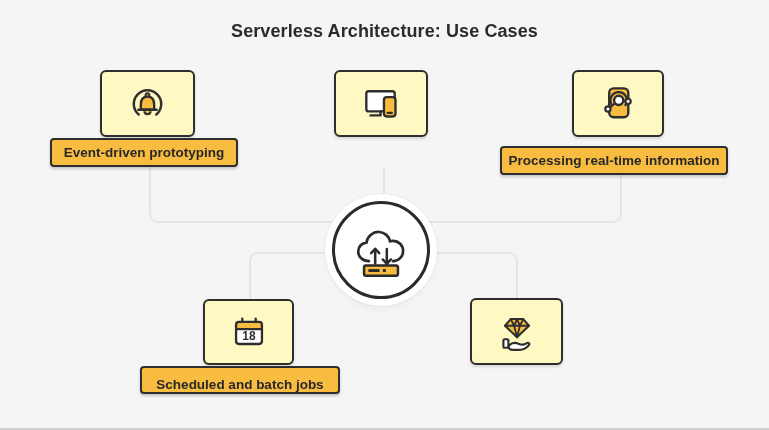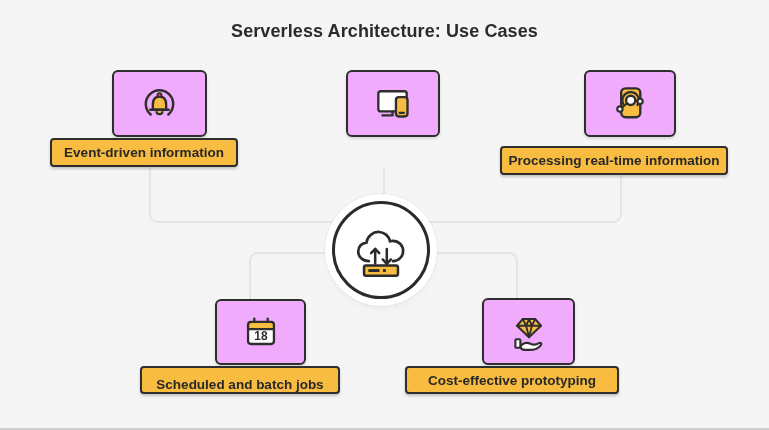--- a/index.html
+++ b/index.html
@@ -8,23 +8,23 @@
     position:relative;width:769px;height:430px;background:#F5F5F6;
     overflow:hidden;border-bottom:2px solid #cfcfd2;box-sizing:border-box;
   }
   .title{
     position:absolute;top:21px;left:0;width:100%;text-align:center;
     font-size:18px;font-weight:700;color:#2B2B2B;letter-spacing:.1px;
   }
   .connector{position:absolute;z-index:1;}
   .conn-line{border:0 solid #E5E5E7;}
   .icon-card{
-    position:absolute;z-index:3;background:#f0abfc;border:2px solid #2E2E2E;
+    position:absolute;z-index:3;background:#fef9c3;border:2px solid #2E2E2E;
     border-radius:6px;display:flex;align-items:center;justify-content:center;
-    box-shadow:0 2px 3px rgba(0,0,0,0.12);box-sizing:border-box;margin-left:12px;
+    box-shadow:0 2px 3px rgba(0,0,0,0.12);box-sizing:border-box;
   }
   .label-box{
     position:absolute;z-index:4;background:#F8BC40;border:2px solid #2E2E2E;
     border-radius:4px;display:flex;align-items:center;justify-content:center;
     font-size:13.5px;font-weight:700;color:#282828;white-space:nowrap;
     box-shadow:0 2px 3px rgba(0,0,0,0.2);box-sizing:border-box;
   }
   .hub{
     position:absolute;z-index:5;left:332px;top:201px;width:98px;height:98px;
     background:#fff;border:3px solid #2B2B2B;border-radius:50%;
@@ -48,21 +48,21 @@
   <div class="icon-card" style="left:100px;top:70px;width:95px;height:67px;">
     <svg width="47" height="47" viewBox="0 0 48 48">
       <path d="M15,35.2 A14,14 0 1 1 33,35.2" fill="none" stroke="#2E2E2E" stroke-width="2.5" stroke-linecap="round"></path>
       <circle cx="24" cy="15.6" r="2" fill="#F8BC40" stroke="#2E2E2E" stroke-width="2"></circle>
       <path d="M17.2,30.2 L17.2,25 C17.2,19.8 20,17 24,17 C28,17 30.8,19.8 30.8,25 L30.8,30.2 Z" fill="#F8BC40" stroke="#2E2E2E" stroke-width="2.4" stroke-linejoin="round"></path>
       <line x1="14.6" y1="30.4" x2="33.4" y2="30.4" stroke="#2E2E2E" stroke-width="2.4" stroke-linecap="round"></line>
       <path d="M20.9,31.8 A3.1,3.1 0 0 0 27.1,31.8" fill="#F8BC40" stroke="#2E2E2E" stroke-width="2.2"></path>
     </svg>
   </div>
   <div class="label-box" style="left:50px;top:138px;width:188px;height:29px;">
-    <span>Event-driven information</span>
+    <span>Event-driven prototyping</span>
   </div>
 
   <div class="icon-card" style="left:334px;top:70px;width:94px;height:67px;">
     <svg width="47" height="47" viewBox="0 0 48 48">
       <rect x="8.5" y="11.5" width="29" height="20.5" rx="2.5" fill="#FFFFFF" stroke="#2E2E2E" stroke-width="2.4"></rect>
       <path d="M23,32 V36.2 H12.8" fill="none" stroke="#2E2E2E" stroke-width="2.4" stroke-linecap="round" stroke-linejoin="round"></path>
       <rect x="26.5" y="17.5" width="11.8" height="19.8" rx="3" fill="#F8BC40" stroke="#2E2E2E" stroke-width="2.4"></rect>
       <line x1="30.2" y1="33.6" x2="34.6" y2="33.6" stroke="#2E2E2E" stroke-width="2.2" stroke-linecap="round"></line>
     </svg>
   </div>
@@ -109,17 +109,14 @@
   </div>
 
   <div class="icon-card" style="left:470px;top:298px;width:93px;height:67px;">
     <svg width="46" height="46" viewBox="0 0 48 48">
       <polygon points="17.5,10.5 30.5,10.5 36.5,17.5 24,29.5 11.5,17.5" fill="#F8BC40" stroke="#2E2E2E" stroke-width="2.2" stroke-linejoin="round"></polygon>
       <path d="M11.5,17.5 H36.5 M17.5,10.5 L21,17.5 L24,10.5 L27,17.5 L30.5,10.5 M21,17.5 L24,29.5 L27,17.5" fill="none" stroke="#2E2E2E" stroke-width="1.9" stroke-linecap="round" stroke-linejoin="round"></path>
       <rect x="9.8" y="31.5" width="5.2" height="9" rx="1.2" fill="#FFFFFF" stroke="#2E2E2E" stroke-width="2.2"></rect>
       <path d="M15,39.5 C16.5,36 21,34.3 25.5,36.2 C28.5,37.5 31.5,37.6 33.8,35.9 C35.8,34.4 37.8,35.8 36.2,37.9 C33.5,41.3 29.5,42.7 25,42.7 L19.5,42.7 C17,42.7 15.5,41.6 15,39.5 Z" fill="#FFFFFF" stroke="#2E2E2E" stroke-width="2.2" stroke-linejoin="round"></path>
     </svg>
   </div>
-  <div class="label-box" style="left:405px;top:366px;width:214px;height:28px;">
-    <span>Cost-effective prototyping</span>
-  </div>
 
 </div>
 
 </body></html>

